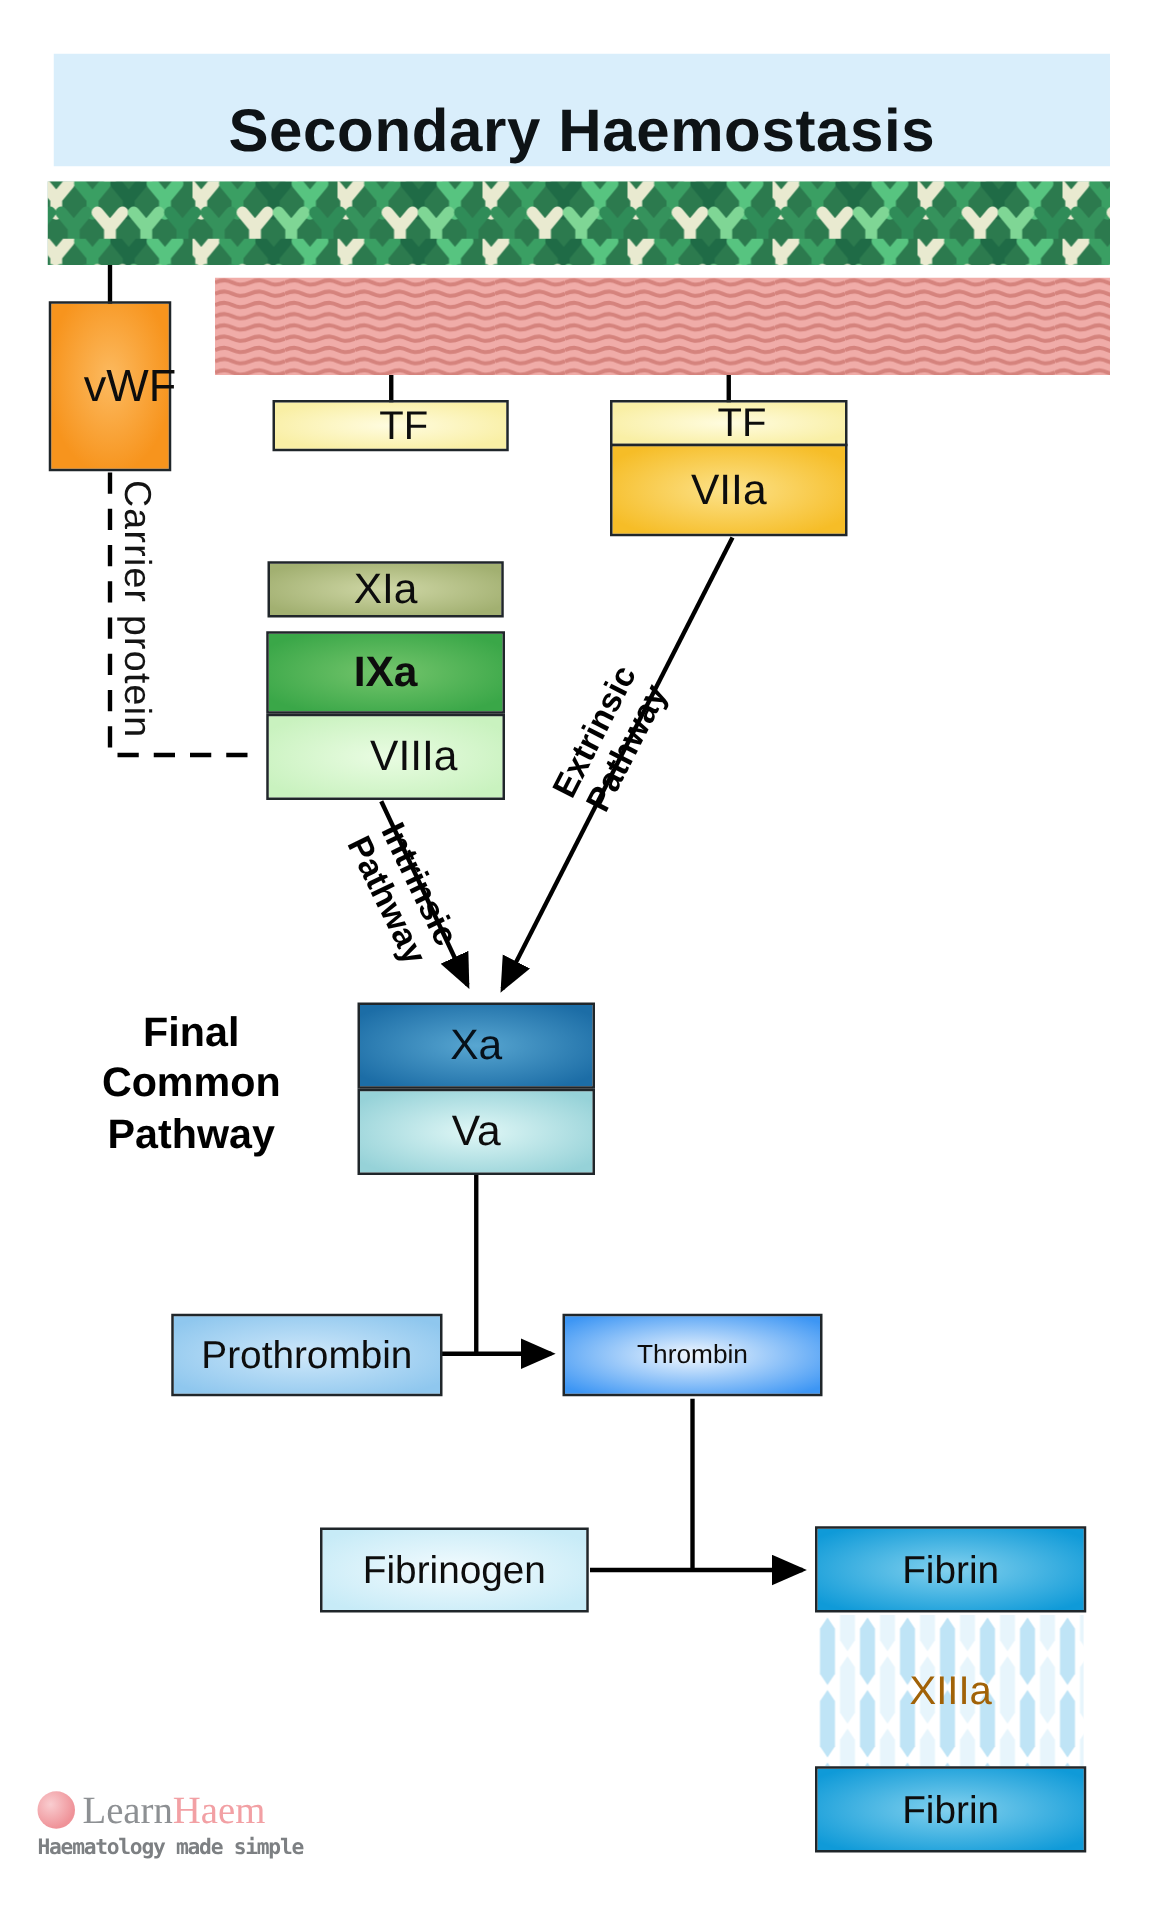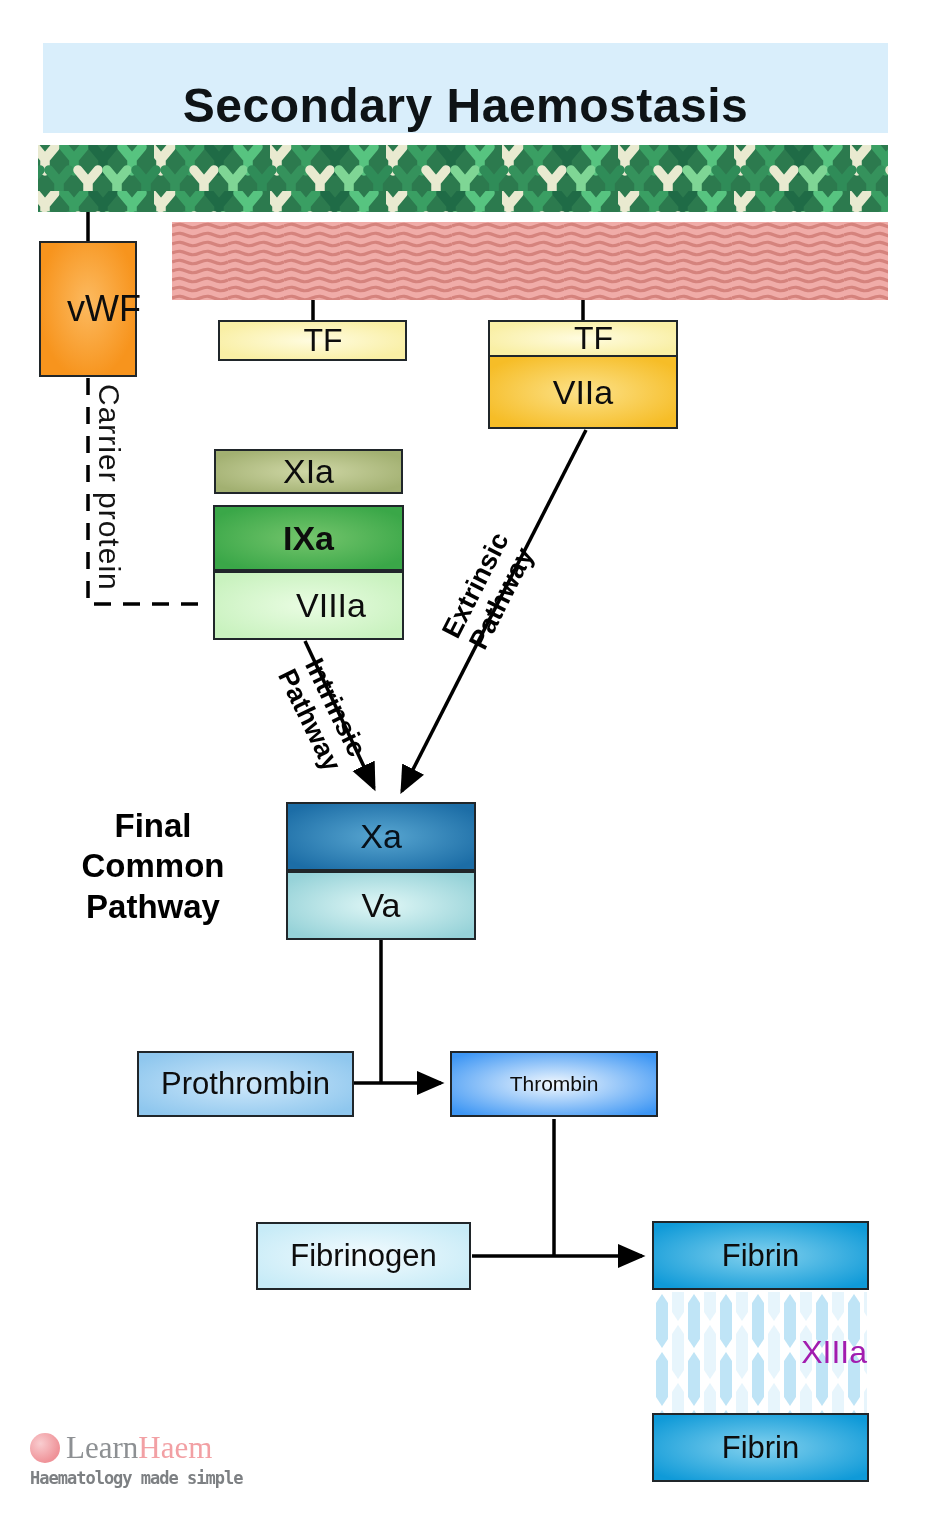--- a/index.html
+++ b/index.html
@@ -33,21 +33,21 @@
   
   .pathlabel{position:absolute;z-index:4;font-weight:bold;font-size:27px;line-height:1.08;
     text-align:center;white-space:nowrap;color:#000;}
   #intrinsic-label{left:322px;top:714px;transform:translate(-50%,-50%) rotate(64deg);}
   #extrinsic-label{left:489px;top:592px;transform:translate(-50%,-50%) rotate(-63deg);}
   #carrier-label{left:92px;top:384px;z-index:4;writing-mode:vertical-rl;
     font-size:30px;color:#141414;letter-spacing:1px;}
   #final-common{left:40px;top:806px;width:226px;z-index:4;text-align:center;
     font-weight:bold;font-size:33px;line-height:1.22;color:#000;}
   #xiiia-label{left:654px;top:1292px;width:213px;height:121px;z-index:4;
-    display:flex;align-items:center;justify-content:flex-end;font-size:32px;color:#a21caf;}
+    display:flex;align-items:center;justify-content:center;font-size:32px;color:#a16207;}
   
   #wires{left:0;top:0;z-index:2;}
   
   #logo{left:30px;top:1430px;z-index:3;}
   #logo .row{display:flex;align-items:center;}
   #logo .dot{width:30px;height:30px;border-radius:50%;
     background:radial-gradient(circle at 35% 35%,#f9cdd0 0%,#ef9298 70%);margin-right:6px;}
   #logo .word{font-family:"Liberation Serif",serif;font-size:31px;}
   #logo .learn{color:#8d9093;}
   #logo .haem{color:#f2a0a4;}

